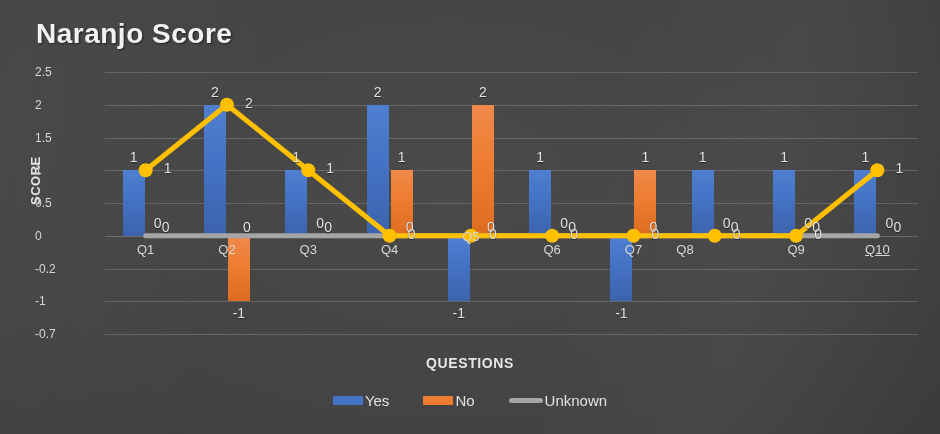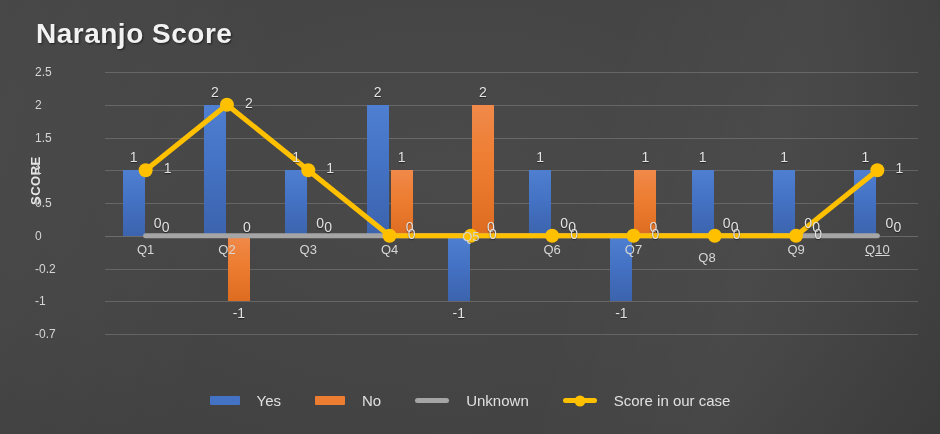--- a/index.html
+++ b/index.html
@@ -121,37 +121,38 @@
     position: absolute;
     left: 0; right: 0;
     top: 392px;
     display: flex;
     justify-content: center;
     align-items: center;
     gap: 34px;
     font-size: 15px;
     color: #e0e0e0;
   }
-  .legend-item { display: flex; align-items: center; gap: 17px; white-space: nowrap; }
+  .legend-item { display: flex; align-items: center; gap: 2px; white-space: nowrap; }
   .swatch-bar { width: 30px; height: 9px; border-radius: 1px; }
   .swatch-line { width: 34px; height: 5px; border-radius: 3px; position: relative; }
   .swatch-line .marker {
     position: absolute; left: 50%; top: 50%;
     width: 11px; height: 11px; border-radius: 50%;
     transform: translate(-50%,-50%);
   }
 </style>
 </head>
 <body>
 
 <div id="chart-root">
 
   <div id="chart-title">Naranjo Score</div>
 
   <div id="y-axis-title">SCORE</div>
+  <div id="x-axis-title">QUESTIONS</div>
 
   <div id="yticks-host">
       <div class="ytick" style="position: absolute; left: 35px; width: 62px; top: 72px;">2.5</div>
       <div class="ytick" style="position: absolute; left: 35px; width: 62px; top: 104.75px;">2</div>
       <div class="ytick" style="position: absolute; left: 35px; width: 62px; top: 137.5px;">1.5</div>
       <div class="ytick" style="position: absolute; left: 35px; width: 62px; top: 170.25px;">1</div>
       <div class="ytick" style="position: absolute; left: 35px; width: 62px; top: 203px;">0.5</div>
       <div class="ytick" style="position: absolute; left: 35px; width: 62px; top: 235.75px;">0</div>
       <div class="ytick" style="position: absolute; left: 35px; width: 62px; top: 268.5px;">-0.2</div>
       <div class="ytick" style="position: absolute; left: 35px; width: 62px; top: 301.25px;">-1</div>
@@ -243,40 +244,34 @@
         <div class="dlabel" style="left: 794.35px; top: 88.25px;">1</div>
       </div>
     <div id="xcats-host">
         <div class="xcat" style="left: 40.65px; top: 169.75px;">Q1</div>
         <div class="xcat" style="left: 121.95px; top: 169.75px;">Q2</div>
         <div class="xcat" style="left: 203.25px; top: 169.75px;">Q3</div>
         <div class="xcat" style="left: 284.55px; top: 169.75px;">Q4</div>
         <div class="xcat" style="left: 365.85px; top: 157px;">Q5</div>
         <div class="xcat" style="left: 447.15px; top: 169.75px;">Q6</div>
         <div class="xcat" style="left: 528.45px; top: 169.75px;">Q7</div>
-        <div class="xcat" style="left: 602px; top: 169.75px; margin-top: 8px;">Q8</div>
+        <div class="xcat" style="left: 580px; top: 169.75px;">Q8</div>
         <div class="xcat" style="left: 691.05px; top: 169.75px;">Q9</div>
         <div class="xcat" style="left: 772.35px; top: 169.75px; text-decoration: underline;">Q10</div>
       </div>
   </div>
 
   <div id="legend">
       <div class="legend-item">
         <span class="swatch-bar" style="background: rgb(68, 114, 196);"></span>
         <span>Yes</span>
       </div>
       <div class="legend-item">
         <span class="swatch-bar" style="background: rgb(237, 125, 49);"></span>
         <span>No</span>
       </div>
       <div class="legend-item">
         <span class="swatch-line" style="background: rgb(165, 165, 165);"></span>
         <span>Unknown</span>
       </div>
-      <div class="legend-item">
-        <span class="swatch-line" style="background: rgb(255, 192, 0);">
-          <span class="marker" style="background: rgb(255, 192, 0);"></span>
-        </span>
-        <span>Score in our case</span>
-      </div>
     </div>
 
 </div>
 
 </body></html>

